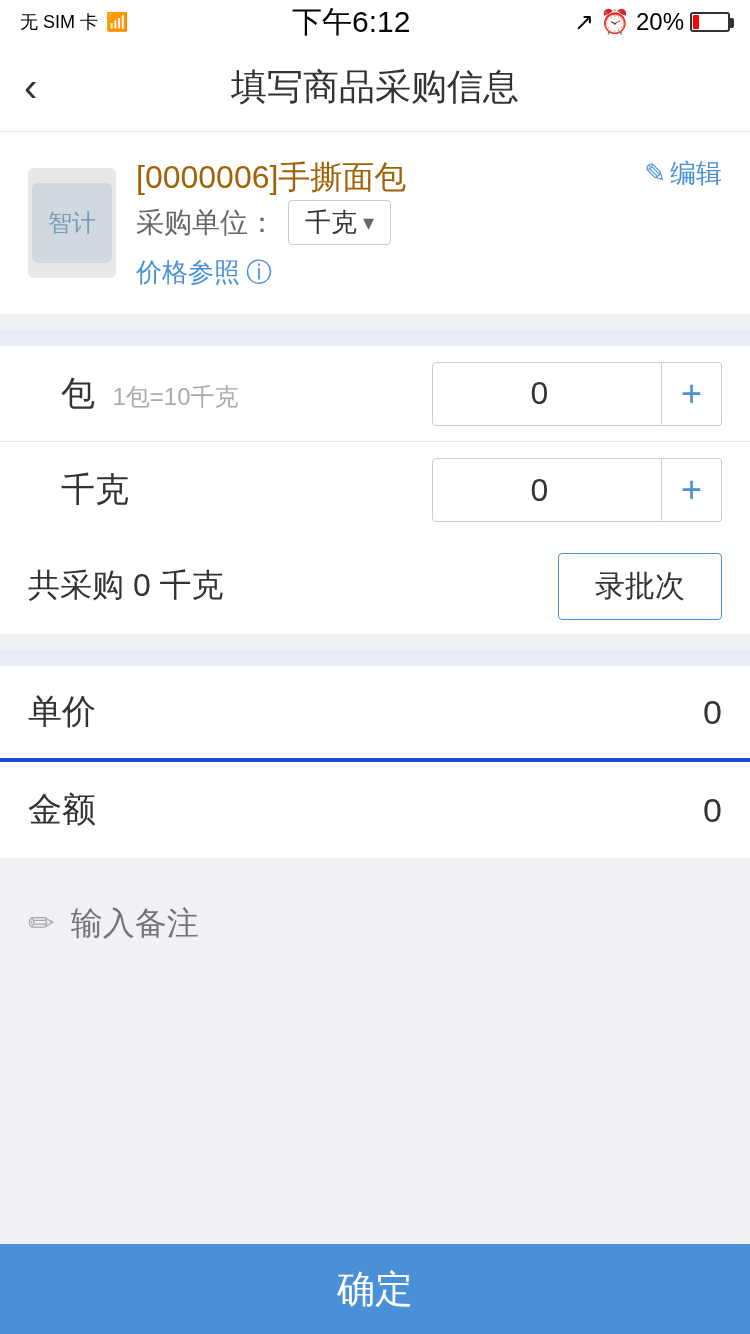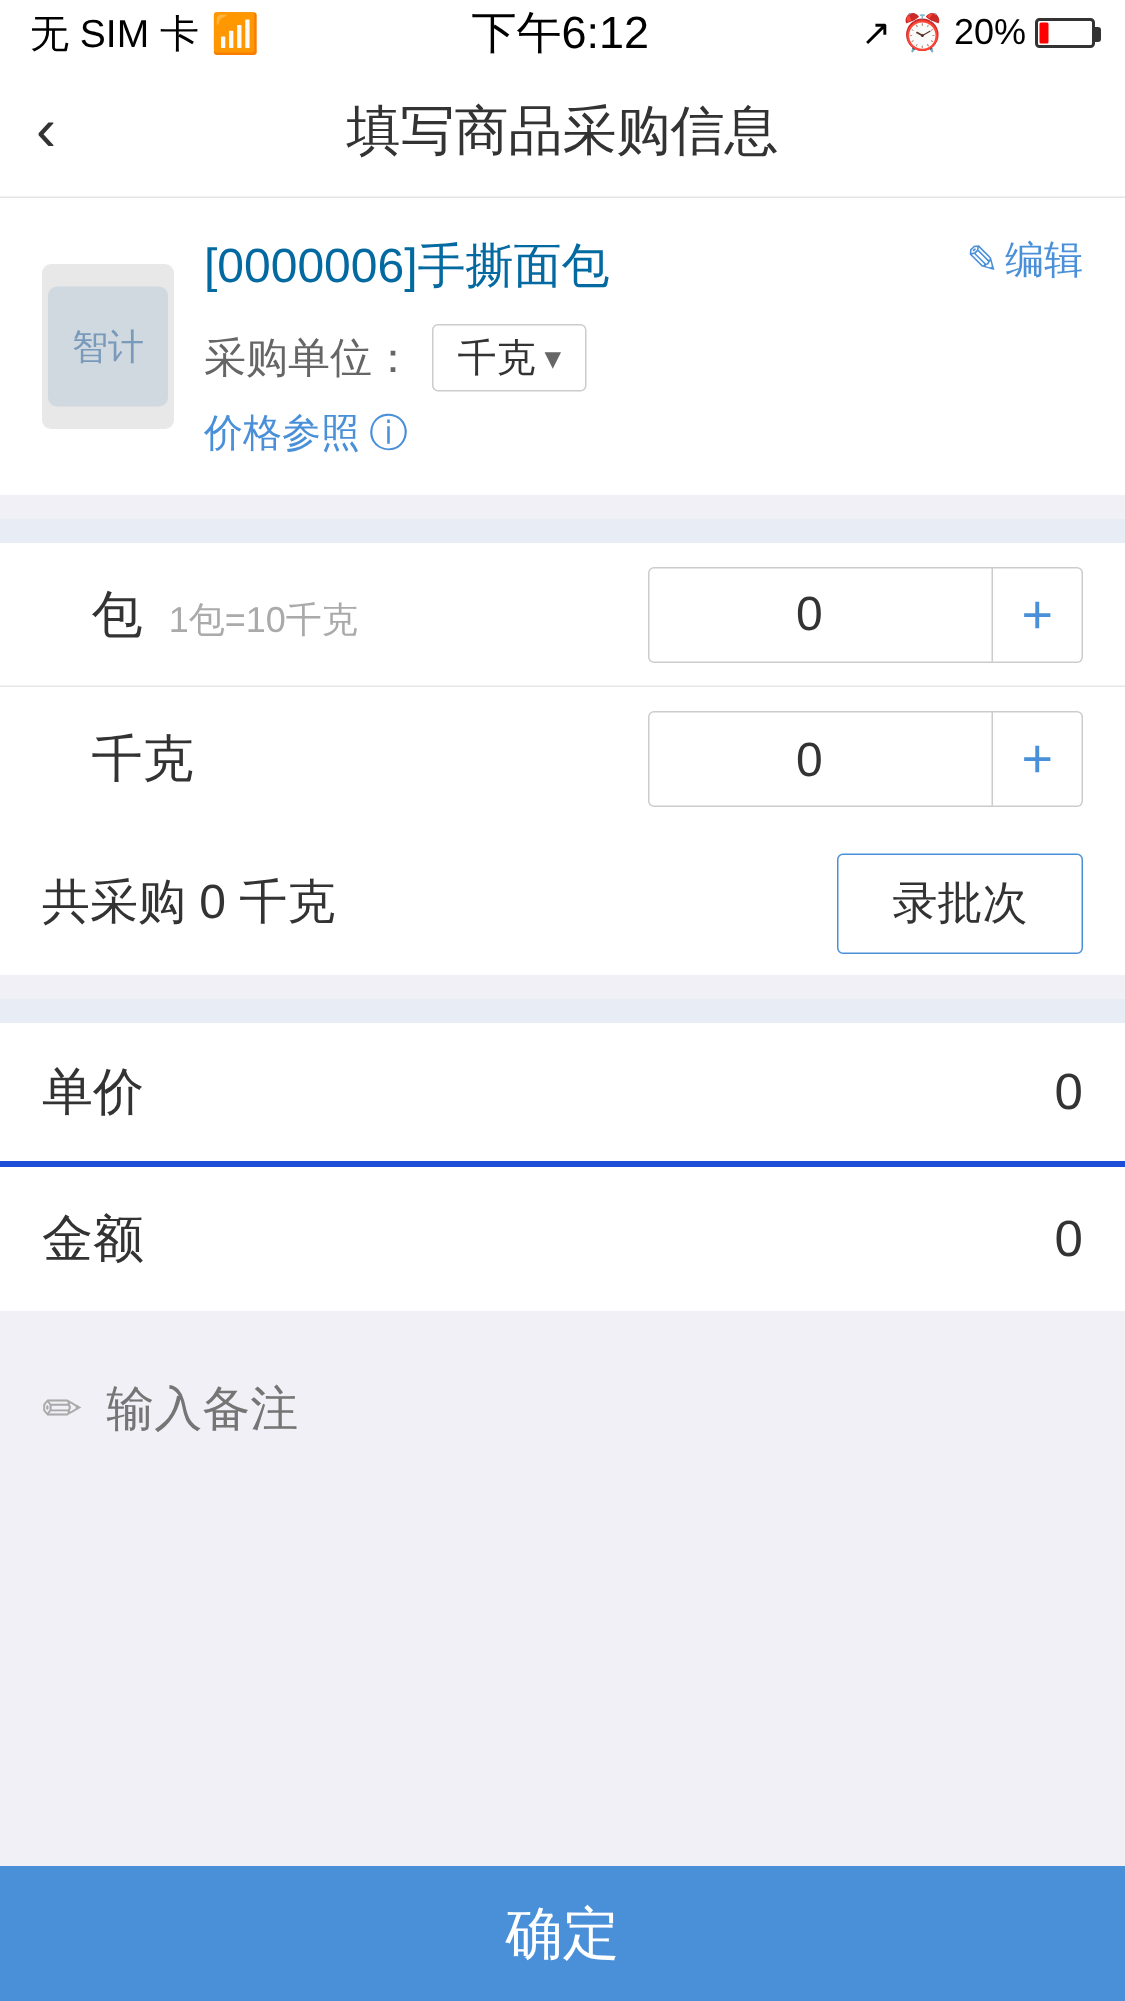--- a/index.html
+++ b/index.html
@@ -18,21 +18,21 @@
       width: 750px;
       height: 44px;
       background: #fff;
       display: flex;
       align-items: center;
       justify-content: space-between;
       padding: 0 20px;
       font-size: 28px;
       color: #000;
     }
-    .status-left { display: flex; align-items: center; gap: 8px; font-size: 26px; }
+    .status-left { display: flex; align-items: center; gap: 8px; font-size: 18px; }
     .status-center { font-size: 30px; font-weight: 500; }
     .status-right { display: flex; align-items: center; gap: 6px; font-size: 24px; }
     .battery-icon {
       width: 40px; height: 20px; border: 2px solid #333; border-radius: 3px;
       position: relative; display: inline-block;
     }
     .battery-icon::after {
       content: '';
       position: absolute;
       right: -6px; top: 4px;
@@ -88,21 +88,21 @@
     }
     .product-logo {
       width: 80px; height: 80px;
       background: #d0d8e0;
       border-radius: 6px;
       display: flex; align-items: center; justify-content: center;
       color: #7a9abb;
       font-size: 24px;
     }
     .product-info { flex: 1; }
-    .product-name { font-size: 32px; color: #0369a1; margin-bottom: 16px; }
+    .product-name { font-size: 32px; color: #a16207; }
     .product-unit-row { display: flex; align-items: center; gap: 12px; font-size: 28px; color: #666; }
     .unit-selector {
       border: 1px solid #ccc;
       border-radius: 4px;
       padding: 4px 16px;
       font-size: 26px;
       color: #333;
       background: #fff;
       display: flex; align-items: center; gap: 6px;
     }

